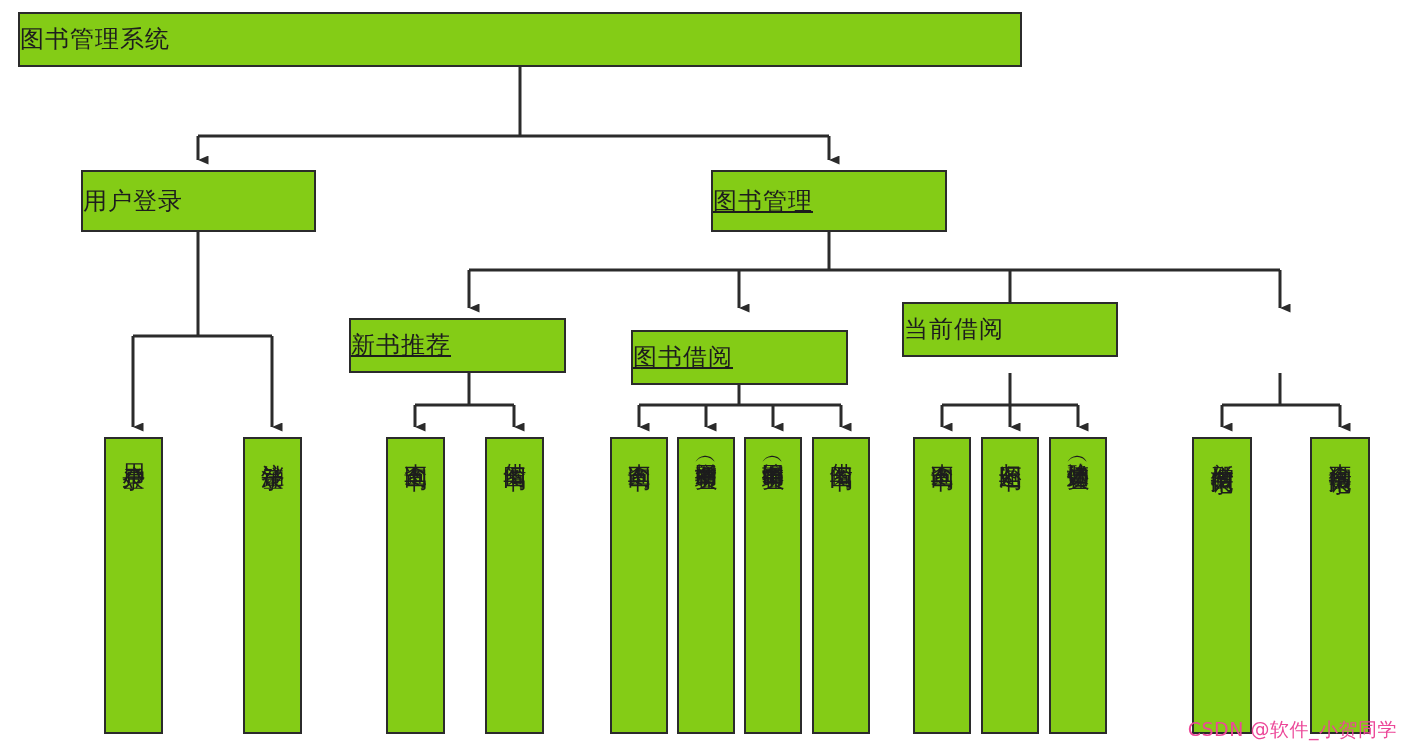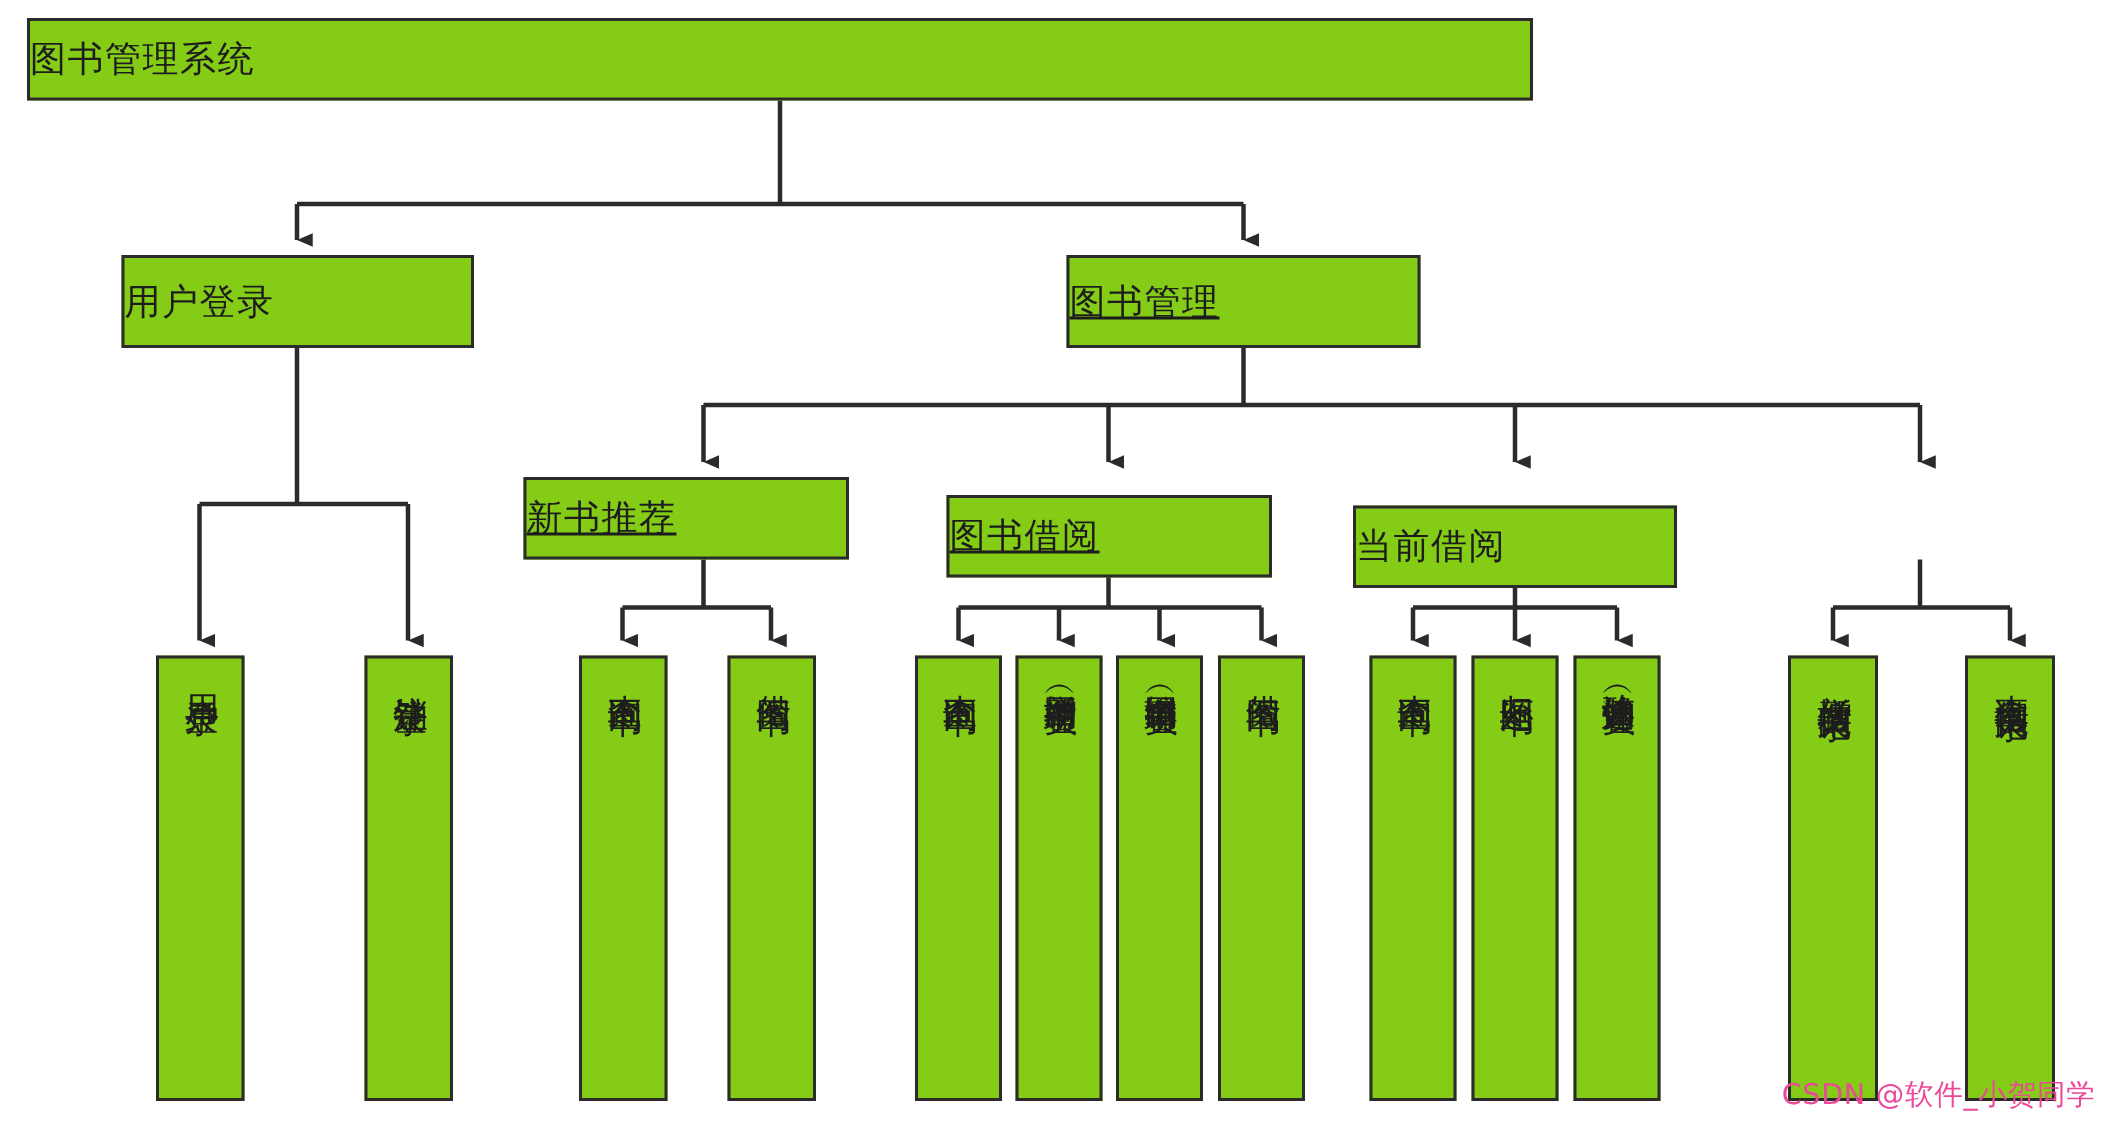--- a/index.html
+++ b/index.html
@@ -143,21 +143,21 @@
   <div class="node node-h" style="left:711px; top:170px; width:236px; height:62px;text-decoration:underline;">
     <span>图书管理</span>
   </div>
 
   <div class="node node-h" style="left:349px; top:318px; width:217px; height:55px;text-decoration:underline;">
     <span>新书推荐</span>
   </div>
   <div class="node node-h" style="left:631px; top:330px; width:217px; height:55px;text-decoration:underline;">
     <span>图书借阅</span>
   </div>
-  <div class="node node-h" style="left:902px; top:337px; width:216px; height:55px;">
+  <div class="node node-h" style="left:902px; top:302px; width:216px; height:55px;">
     <span>当前借阅</span>
   </div>
 
   <div class="node node-v" style="left:104px; top:437px; width:59px; height:297px;">
     <span>用户登录</span>
   </div>
   <div class="node node-v" style="left:243px; top:437px; width:59px; height:297px;">
     <span>注销登录</span>
   </div>
 

